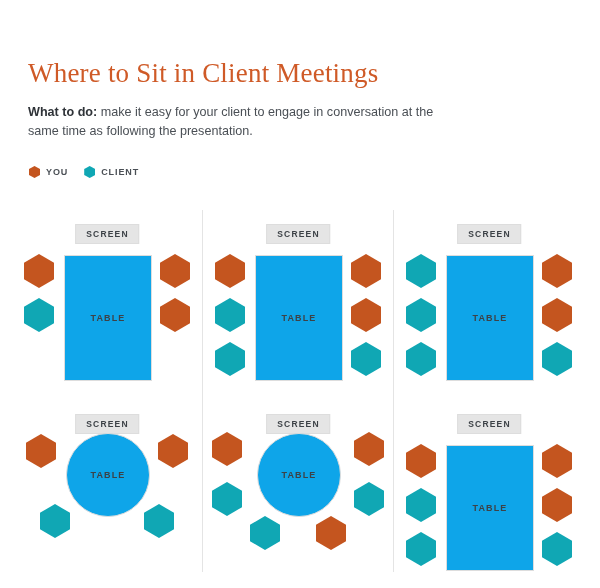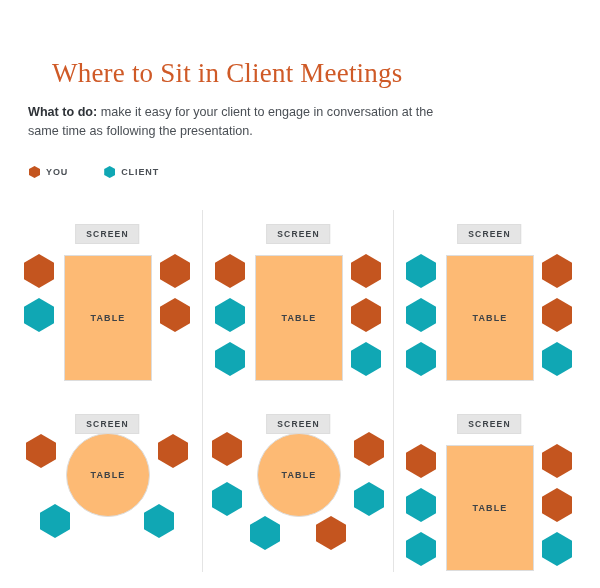--- a/index.html
+++ b/index.html
@@ -20,21 +20,20 @@
   #page-title {
     position: absolute;
     left: 28px;
     top: 40px;
     font-family: "Liberation Serif", serif;
     font-size: 27px;
     font-weight: 400;
     color: #cf5a27;
     letter-spacing: 0.2px;
     white-space: nowrap;
-    margin-left: 24px;
   }
   #subtitle {
     position: absolute;
     left: 28px;
     top: 90px;
     width: 430px;
     font-size: 12.6px;
     line-height: 19px;
     color: #4a4f55;
   }
@@ -44,21 +43,21 @@
     margin-top: 12px;
   }
 
   
   #legend {
     position: absolute;
     left: 29px;
     top: 166px;
     display: flex;
     align-items: center;
-    gap: 36px;
+    gap: 16px;
   }
   .legend-item {
     display: flex;
     align-items: center;
     gap: 6px;
   }
   .legend-swatch {
     width: 11px;
     height: 12px;
     display: block;
@@ -112,21 +111,21 @@
     font-weight: bold;
     letter-spacing: 1.2px;
     color: #3d4247;
     line-height: 10px;
   }
 
   
   .table-shape {
     position: absolute;
     border: 1px solid #dddddd;
-    background: #fdba74;
+    background: #0ea5e9;
     display: flex;
     align-items: center;
     justify-content: center;
     font-size: 9px;
     font-weight: bold;
     letter-spacing: 1.1px;
     color: #3d4247;
   }
   .table-rect {
     left: 52px;

